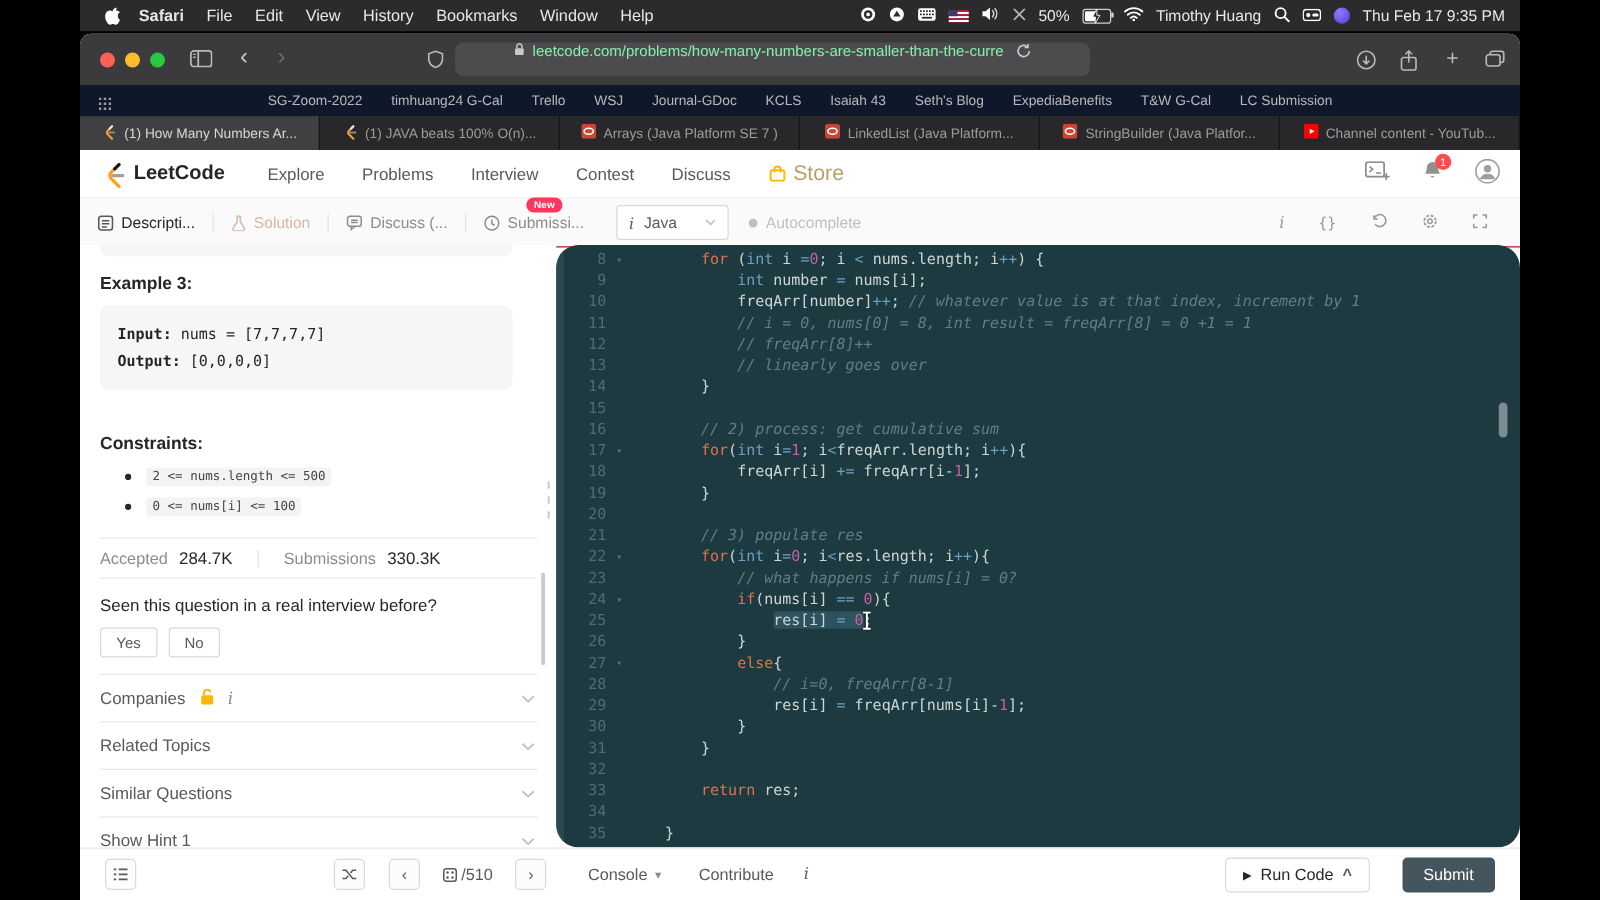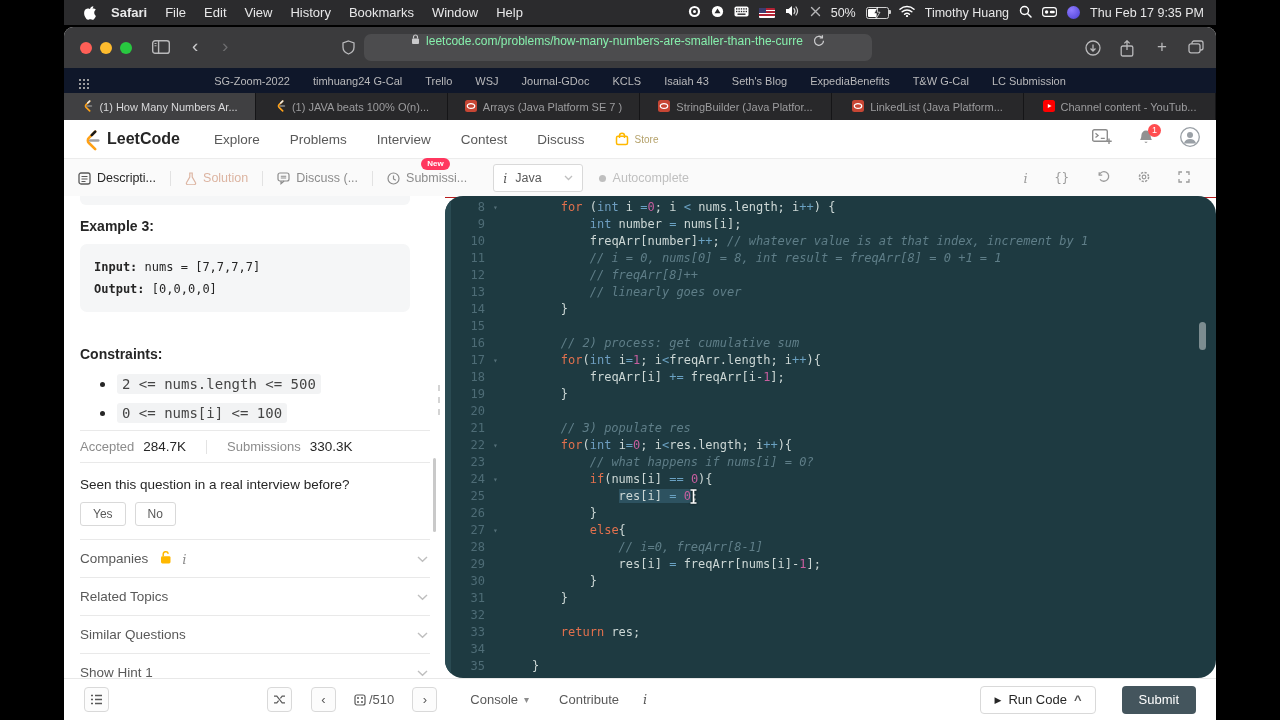--- a/index.html
+++ b/index.html
@@ -39,21 +39,21 @@
   .btab{flex:1;display:flex;align-items:center;justify-content:center;gap:6px;font-size:11px;
     color:#9c9c9e;background:#28282a;border-right:1px solid #151517;overflow:hidden;white-space:nowrap;}
   .btab.active{background:#404042;color:#d8d8da;}
   
   #lc-header{height:38px;border-bottom:1px solid #ececec;display:flex;align-items:center;padding:0 16px;background:#fff;}
   #lc-logo{display:flex;align-items:center;gap:6px;font-size:16px;color:#262626;font-weight:bold;}
   #site-nav{display:flex;align-items:center;gap:30px;margin-left:34px;font-size:13.5px;color:#595959;}
   #site-nav .nav-item{position:relative;}
   .new-badge{position:absolute;top:-10px;right:-19px;background:#ff375f;color:#fff;font-size:8px;
     padding:1.5px 6px;border-radius:8px;font-weight:bold;margin-top:36px;}
-  #store{display:flex;align-items:center;gap:6px;margin-left:30px;font-size:10px;color:#b5a26b;}
+  #store{display:flex;align-items:center;gap:6px;margin-left:30px;font-size:17px;color:#b5a26b;}
   #hdr-right{margin-left:auto;display:flex;align-items:center;gap:26px;}
   .bell-wrap{position:relative;}
   .notif-badge{position:absolute;top:-5px;right:-7px;background:#ff4d4f;color:#fff;width:13px;height:13px;
     border-radius:50%;font-size:9px;display:flex;align-items:center;justify-content:center;}
   
   #subtabs{height:38px;background:#fafafa;border-bottom:1px solid #b91c1c;display:flex;align-items:center;font-size:12.5px;color:#8c8c8c;}
   .stab{display:flex;align-items:center;gap:6px;padding:0 14px;height:100%;}
   .stab.active{color:#262626;}
   .stab.solution{color:#dcb4a1;}
   .vsep{width:1px;height:15px;background:#e2e2e2;}
@@ -68,21 +68,21 @@
   #leftpanel{position:absolute;left:0;top:0;width:381px;height:100%;background:#fff;overflow:hidden;}
   .cutblock{position:absolute;top:0;left:16px;width:330px;height:9px;background:#f5f6f7;border-radius:0 0 6px 6px;}
   #example-title{position:absolute;top:22px;left:16px;font-size:14px;font-weight:bold;color:#262626;}
   .example-block{position:absolute;top:48px;left:16px;width:302px;background:#f5f6f7;border-radius:7px;
     padding:12px 14px;font-family:"DejaVu Sans Mono",monospace;font-size:12px;color:#262626;line-height:22px;}
   .example-block b{font-weight:bold;}
   #constraints-title{position:absolute;top:150px;left:16px;font-size:14px;font-weight:bold;color:#262626;}
   #constraints-list{position:absolute;top:178px;left:36px;margin:0;padding:0;list-style:none;}
   #constraints-list li{display:flex;align-items:center;gap:12px;margin-bottom:9px;}
   #constraints-list .bullet{width:5px;height:5px;border-radius:50%;background:#262626;}
-  #constraints-list code{font-family:"DejaVu Sans Mono",monospace;font-size:14px;color:#454545;
+  #constraints-list code{font-family:"DejaVu Sans Mono",monospace;font-size:10px;color:#454545;
     background:#f2f3f4;padding:2px 5px;border-radius:3px;}
   .stats-row{position:absolute;top:234px;left:16px;width:350px;border-top:1px solid #e9e9e9;border-bottom:1px solid #e9e9e9;
     height:31px;display:flex;align-items:center;font-size:13px;color:#8c8c8c;}
   .stats-row .val{color:#262626;margin-left:9px;font-size:13.5px;}
   .stats-row .div{width:1px;height:14px;background:#e3e3e3;margin:0 20px;}
   #interview-q{position:absolute;top:281px;left:16px;font-size:13.5px;color:#262626;}
   .yn-row{position:absolute;top:306px;left:16px;display:flex;gap:9px;}
   .yn{border:1px solid #d9d9d9;border-radius:3px;background:#fff;color:#595959;font-size:12px;
     padding:4px 12px;font-family:Liberation Sans, sans-serif;}
   #sections{position:absolute;top:343px;left:16px;width:350px;}
@@ -289,28 +289,28 @@
               <rect width="12" height="12" rx="2.5" fill="#c74634"></rect>
               <ellipse cx="6" cy="6" rx="3.7" ry="2.4" fill="none" stroke="#fff" stroke-width="1.3"></ellipse>
             </svg></span>
           <span>Arrays (Java Platform SE 7 )</span>
         </div>
         <div class="btab">
           <span><svg width="12" height="12" viewBox="0 0 12 12">
               <rect width="12" height="12" rx="2.5" fill="#c74634"></rect>
               <ellipse cx="6" cy="6" rx="3.7" ry="2.4" fill="none" stroke="#fff" stroke-width="1.3"></ellipse>
             </svg></span>
-          <span>StringBuilder (Java Platfor...</span>
+          <span>LinkedList (Java Platform...</span>
         </div>
         <div class="btab">
           <span><svg width="12" height="12" viewBox="0 0 12 12">
               <rect width="12" height="12" rx="2.5" fill="#c74634"></rect>
               <ellipse cx="6" cy="6" rx="3.7" ry="2.4" fill="none" stroke="#fff" stroke-width="1.3"></ellipse>
             </svg></span>
-          <span>LinkedList (Java Platform...</span>
+          <span>StringBuilder (Java Platfor...</span>
         </div>
         <div class="btab">
           <span><svg width="12" height="12" viewBox="0 0 12 12">
               <rect width="12" height="12" rx="2.5" fill="#ff0000"></rect>
               <path d="M4.8 3.9v4.2L8.6 6z" fill="#fff"></path>
             </svg></span>
           <span>Channel content - YouTub...</span>
         </div>
       </div>
 

